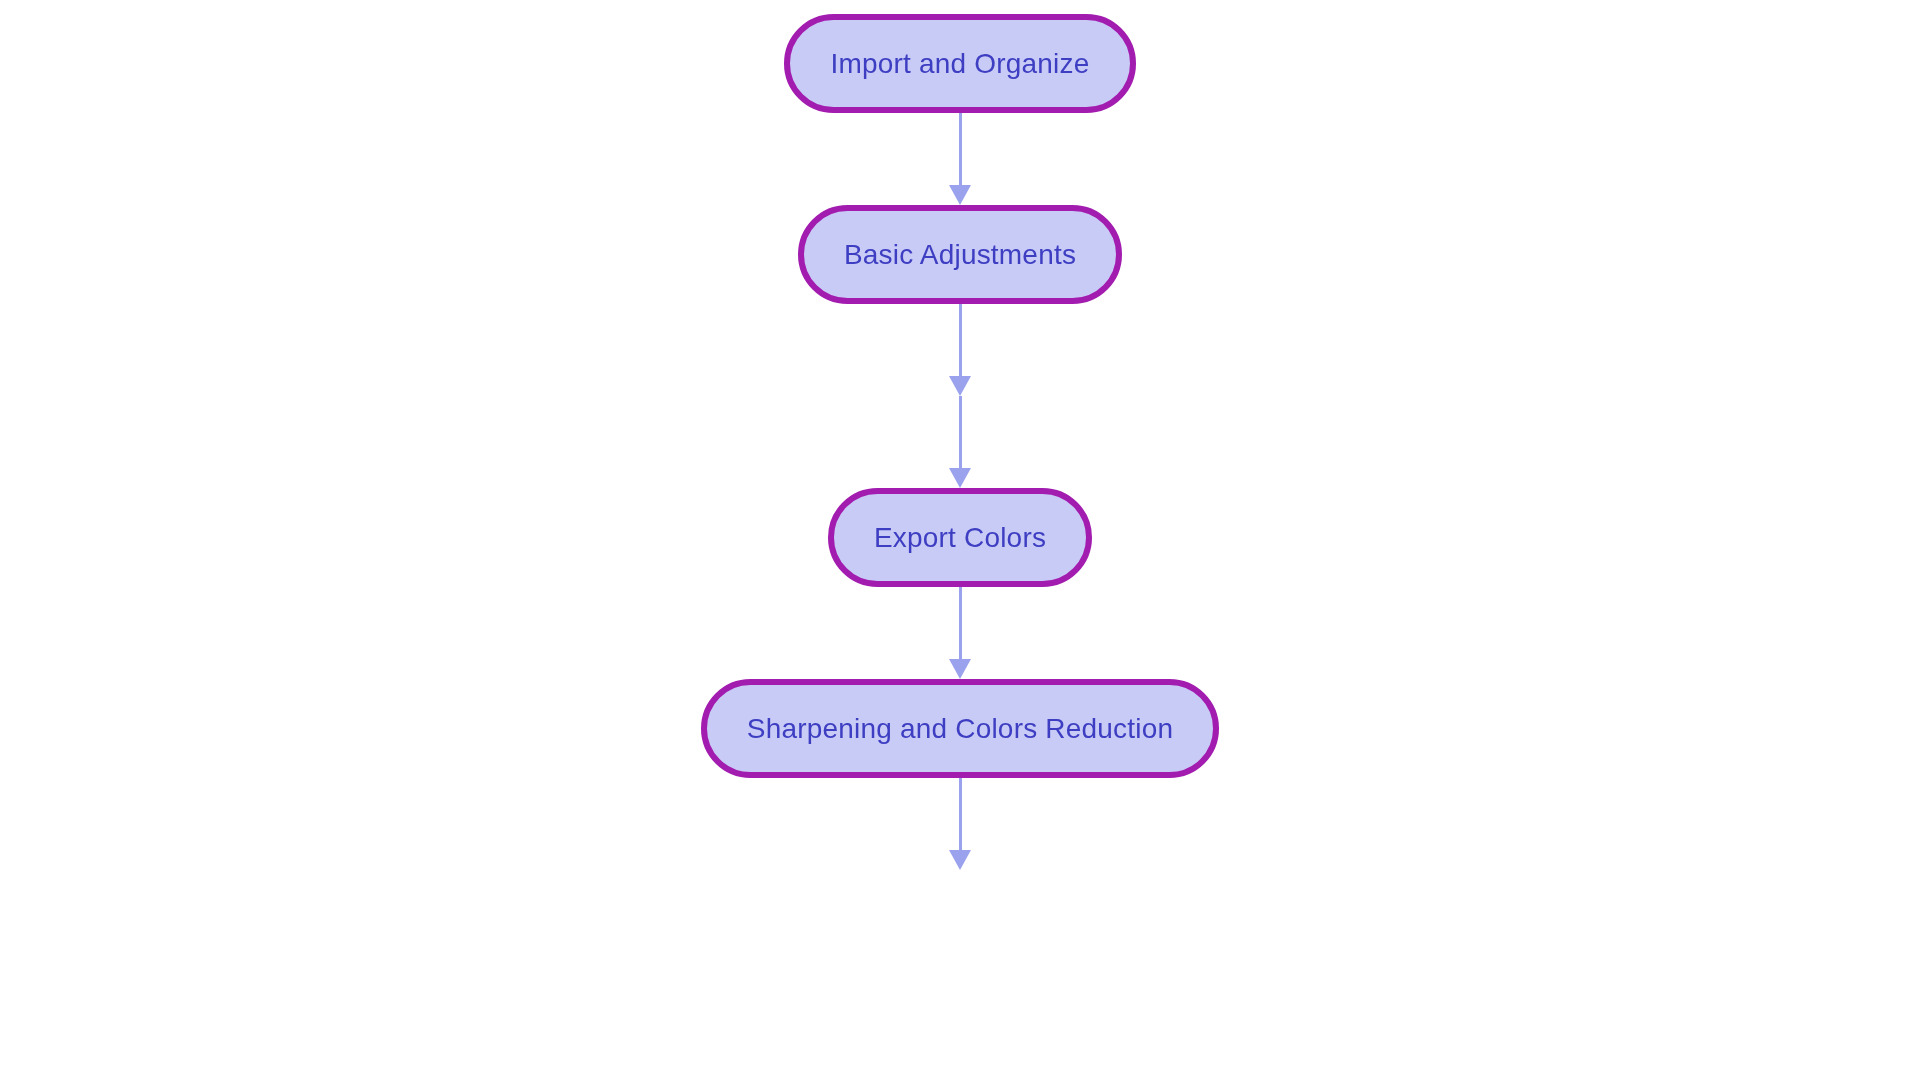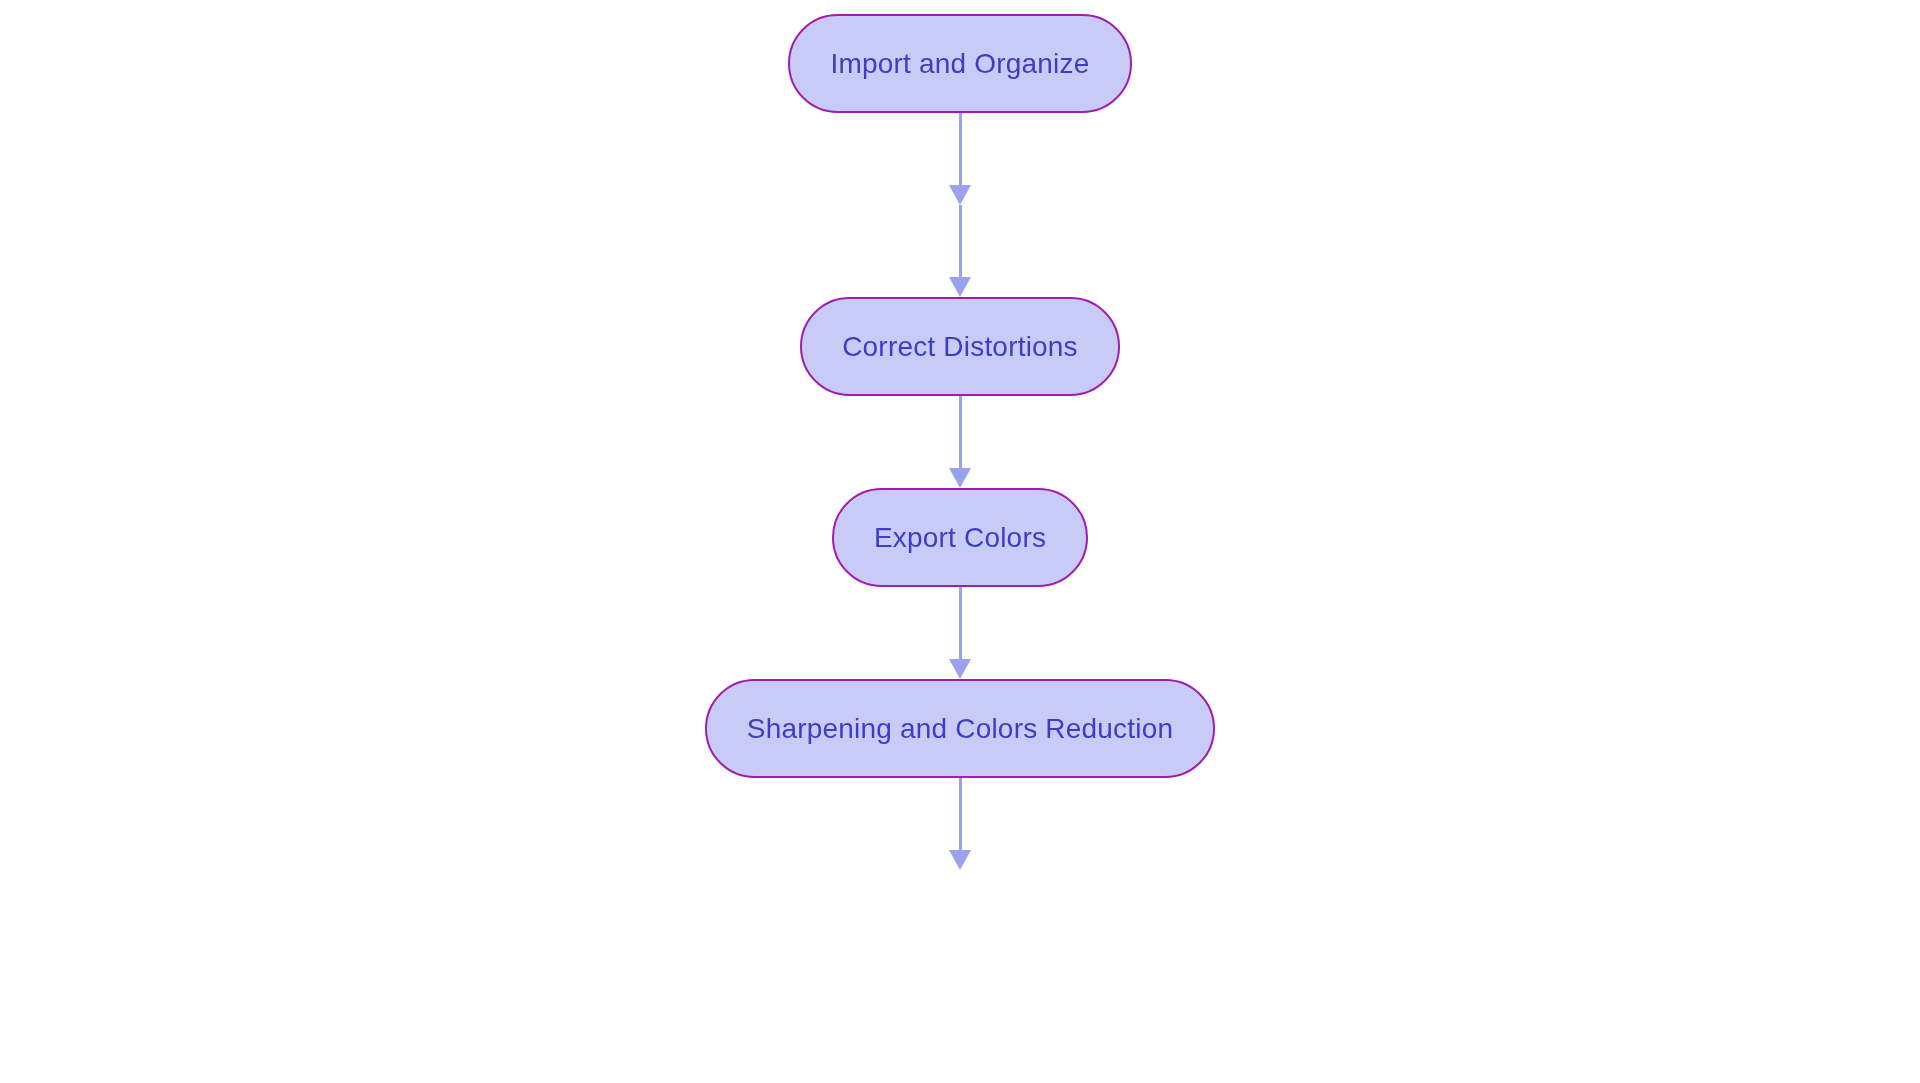--- a/index.html
+++ b/index.html
@@ -22,21 +22,21 @@
     width: 100%;
     display: flex;
     flex-direction: column;
     align-items: center;
   }
   .node {
     box-sizing: border-box;
     height: 99px;
     border-radius: 50px;
     background: #c9cbf7;
-    border: 2px solid #a21caf;
+    border: 6px solid #a21caf;
     color: #3d3ec2;
     font-size: 28px;
     letter-spacing: 0.2px;
     display: flex;
     align-items: center;
     justify-content: center;
     padding: 0 40px;
     white-space: nowrap;
   }
   .node.n1 { min-width: 305px; }
@@ -72,29 +72,29 @@
 
     <div class="node n1">
       <span>Import and Organize</span>
     </div>
 
     <div class="arrow">
       <div class="shaft"></div>
       <div class="head"></div>
     </div>
 
+    <div class="node n2">
+      <span>Basic Adjustments</span>
+    </div>
 
     <div class="arrow">
       <div class="shaft"></div>
       <div class="head"></div>
     </div>
 
-    <div class="node n3">
-      <span>Correct Distortions</span>
-    </div>
 
     <div class="arrow">
       <div class="shaft"></div>
       <div class="head"></div>
     </div>
 
     <div class="node n4">
       <span>Export Colors</span>
     </div>
 

